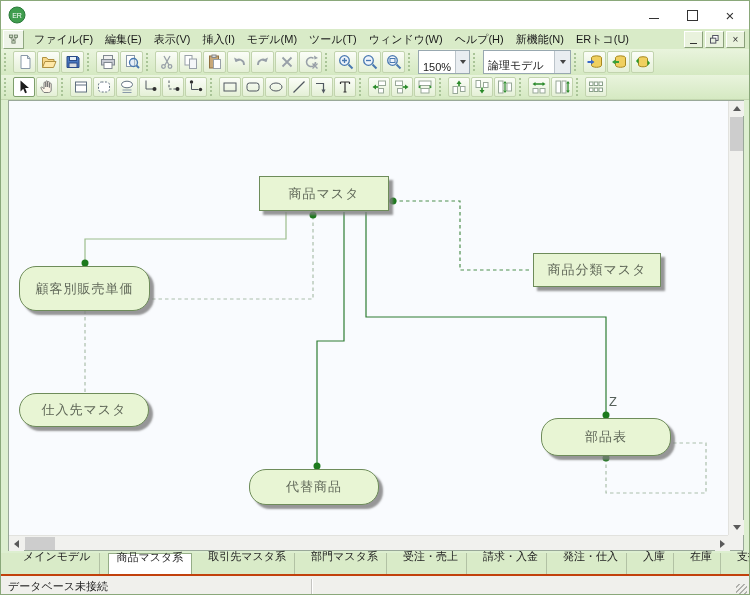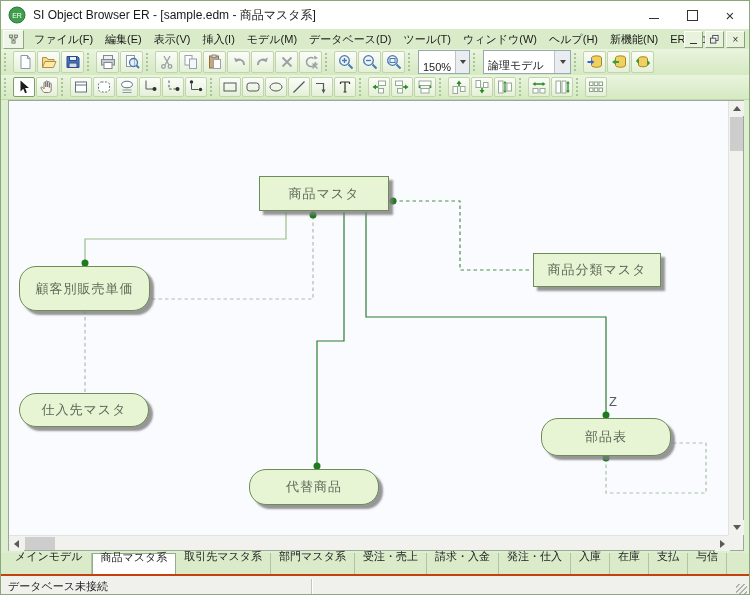--- a/index.html
+++ b/index.html
@@ -63,21 +63,21 @@
   .sb-up{top:0;left:0;} .sb-down{bottom:0;left:0;} .sb-left{left:0;top:0;} .sb-right{right:0;top:0;}
   .tri-u{width:0;height:0;border-left:4px solid transparent;border-right:4px solid transparent;border-bottom:5px solid #5a5a5a;}
   .tri-d{width:0;height:0;border-left:4px solid transparent;border-right:4px solid transparent;border-top:5px solid #5a5a5a;}
   .tri-l{width:0;height:0;border-top:4px solid transparent;border-bottom:4px solid transparent;border-right:5px solid #5a5a5a;}
   .tri-r{width:0;height:0;border-top:4px solid transparent;border-bottom:4px solid transparent;border-left:5px solid #5a5a5a;}
   .vthumb{position:absolute;left:1px;top:16px;width:13px;height:34px;background:#cdcdcd;}
   .hthumb{position:absolute;top:1px;left:16px;width:30px;height:13px;background:#cdcdcd;}
 
   
   .tabbar{position:absolute;left:0;right:0;top:552px;height:21px;background:#d9ebc8;display:flex;align-items:stretch;padding-left:6px;}
-  .tab{font-size:11px;color:#222;padding:3px 8px 17px;border-right:1px solid #b2c2a4;white-space:nowrap;display:flex;align-items:center;}
+  .tab{font-size:11px;color:#222;padding:3px 8px 17px;border-right:1px solid #b2c2a4;white-space:nowrap;display:flex;align-items:center;margin-left:8px;}
   .tab.active{background:#fff;border:1px solid #95ad87;border-bottom:none;margin-top:0;}
 
   
   .statusbar{position:absolute;left:0;right:0;top:573px;height:21px;background:#f0f0ec;border-top:2px solid #c2410c;
     display:flex;align-items:center;font-size:11px;color:#222;padding-left:7px;}
   .status-divider{position:absolute;left:310px;top:3px;bottom:2px;width:1px;background:#c4c4c0;box-shadow:1px 0 0 #fff;}
   .resize-grip{position:absolute;right:2px;bottom:2px;width:11px;height:11px;
     background:repeating-linear-gradient(135deg,transparent 0 2px,#b0b0ac 2px 3.5px);}
 </style>
 </head>
@@ -85,21 +85,20 @@
 
 <div id="window">
 
   <div class="titlebar">
     <span class="app-icon">
       <svg viewBox="0 0 18 18">
           <circle cx="9" cy="9" r="8" fill="#3f9d4e" stroke="#2a7a3a"></circle>
           <text x="9" y="12" font-size="7" fill="#fff" text-anchor="middle" font-family="Liberation Sans, sans-serif">ER</text>
         </svg>
     </span>
-    <span class="title-text">SI Object Browser ER - [sample.edm - 商品マスタ系]</span>
     <span class="win-btns">
       <span class="win-btn">
           <span class="gl-min"></span>
         </span>
       <span class="win-btn">
           <span class="gl-max"></span>
         </span>
       <span class="win-btn">
           <span class="gl-close">×</span>
         </span>
@@ -115,21 +114,20 @@
           <path d="M5 5.5v2h6v-2M8 7.5v2" stroke="#687860" fill="none"></path>
         </svg>
     </span>
     <div class="menu-items">
 
     <span class="menu-item">ファイル(F)</span>
         <span class="menu-item">編集(E)</span>
         <span class="menu-item">表示(V)</span>
         <span class="menu-item">挿入(I)</span>
         <span class="menu-item">モデル(M)</span>
-        <span class="menu-item">データベース(D)</span>
         <span class="menu-item">ツール(T)</span>
         <span class="menu-item">ウィンドウ(W)</span>
         <span class="menu-item">ヘルプ(H)</span>
         <span class="menu-item">新機能(N)</span>
         <span class="menu-item">ERトコ(U)</span>
       </div>
     <span class="mdi-btns">
       <span class="mdi-btn">
           <span class="gl-min-s"></span>
         </span>

